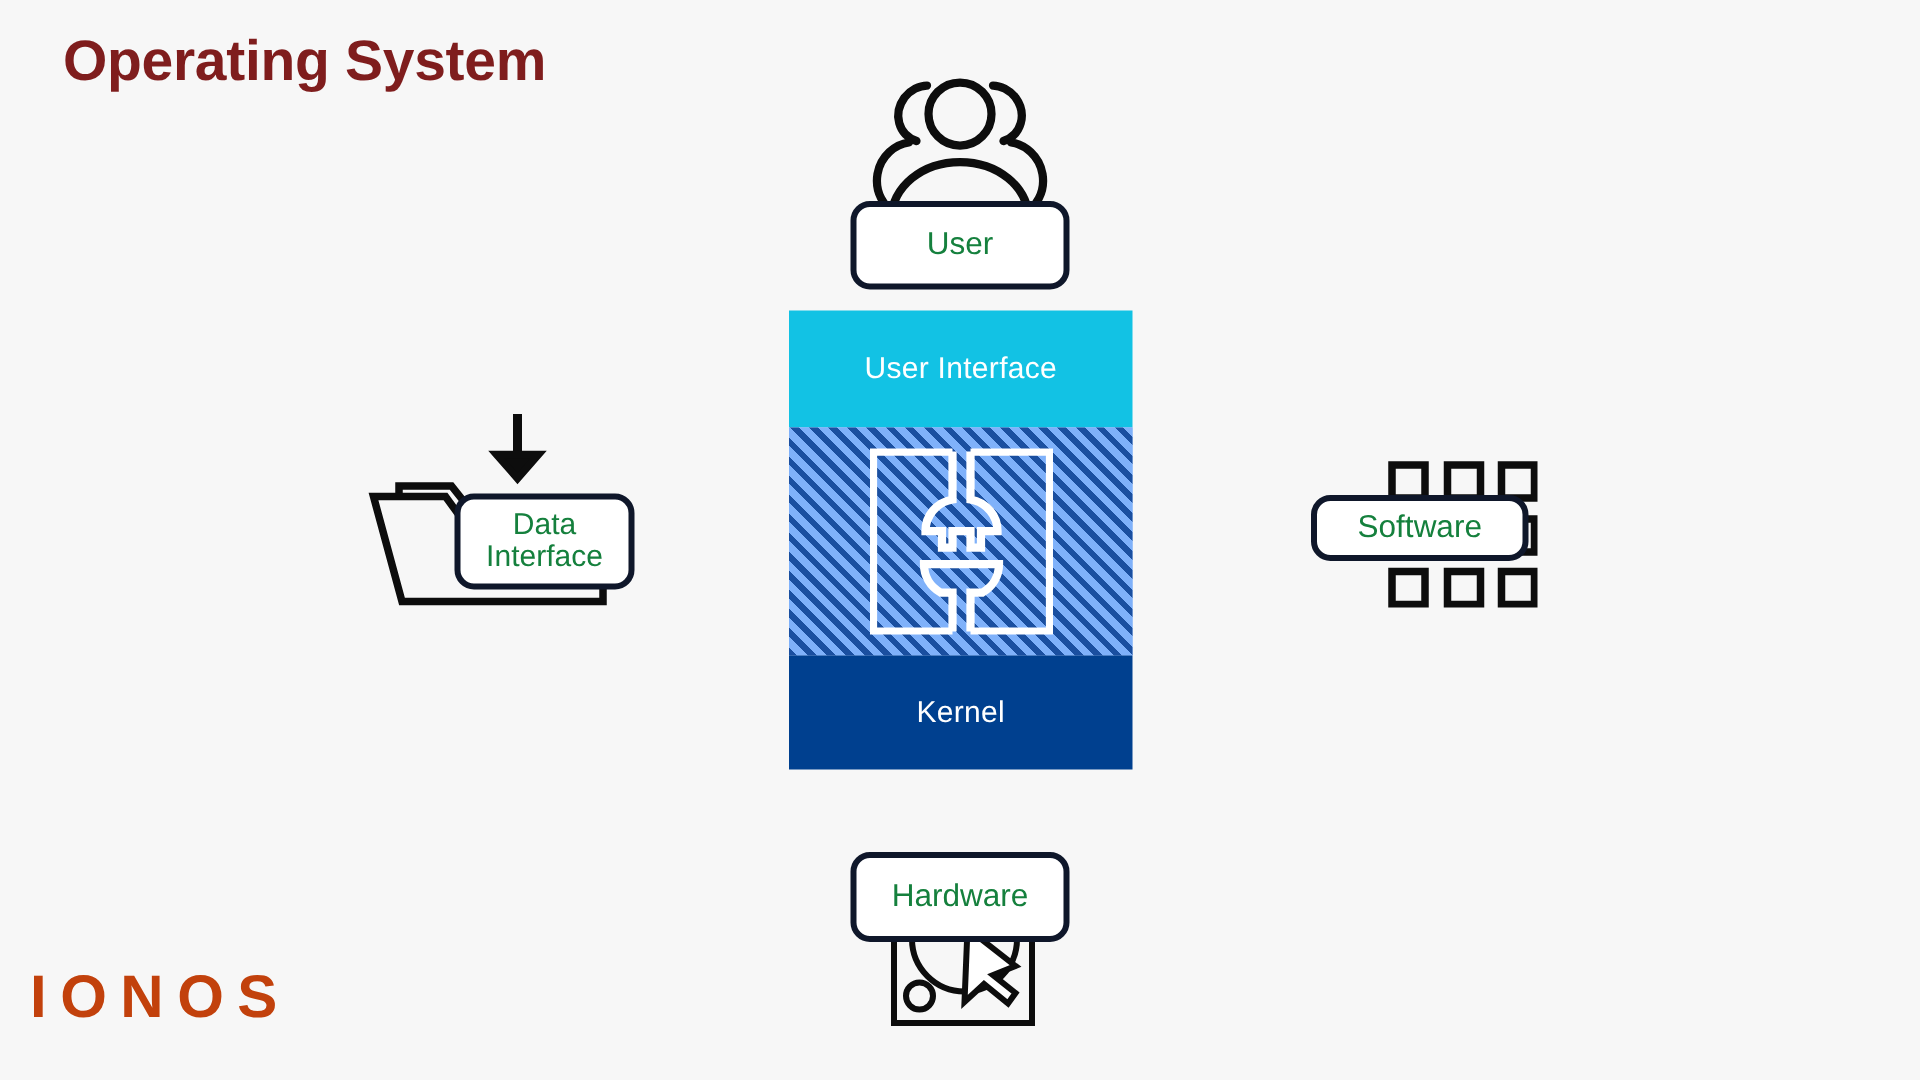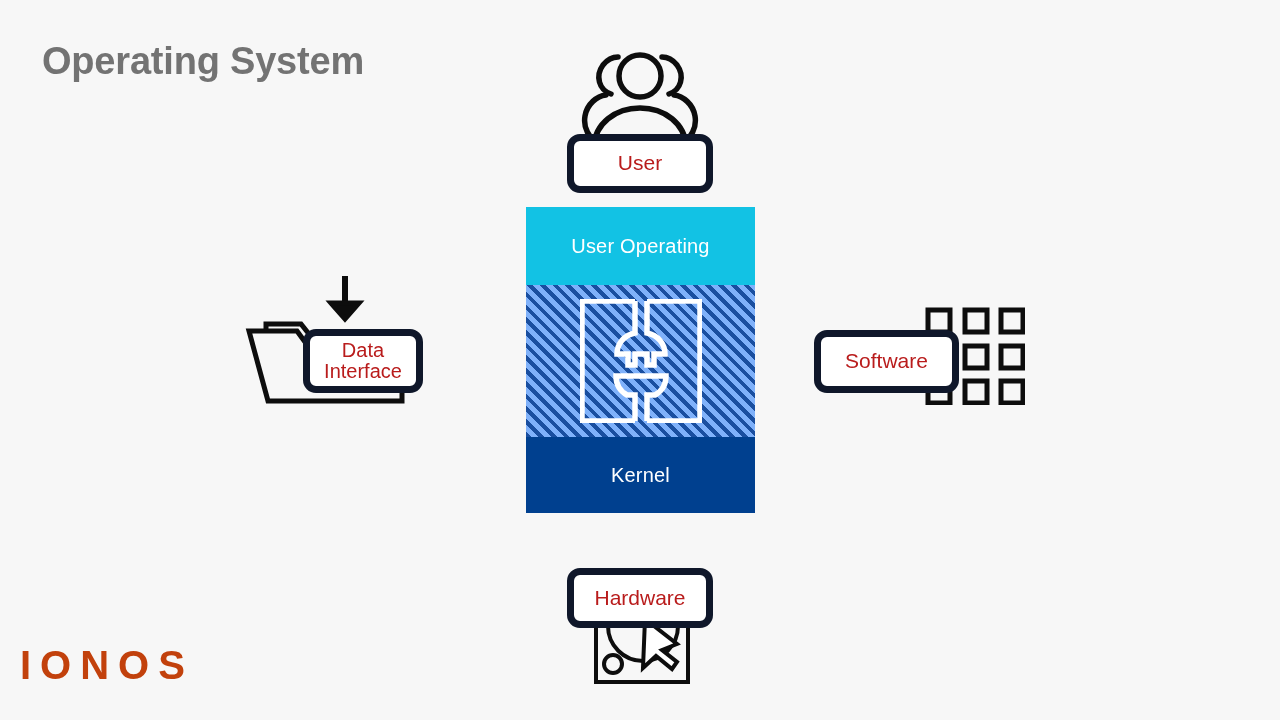--- a/index.html
+++ b/index.html
@@ -17,24 +17,24 @@
 
   .slide {
     position: absolute;
     inset: 0;
   }
 
   
   .page-title {
     position: absolute;
     left: 42px;
-    top: 40px;
+    top: 20px;
     font-size: 38px;
     font-weight: bold;
-    color: #737373;
+    color: #7f1d1d;
     letter-spacing: -0.2px;
     white-space: nowrap;
   }
 
   
   .os-stack {
     position: absolute;
     left: 526px;
     top: 207px;
     width: 229px;
@@ -85,34 +85,34 @@
     transform: translate(-50%, -50%);
     width: 122px;
     height: 124px;
   }
 
   
   .chip {
     position: absolute;
     box-sizing: border-box;
     background: #ffffff;
-    border: 7px solid #0f172a;
+    border: 4px solid #0f172a;
     border-radius: 13px;
     display: flex;
     align-items: center;
     justify-content: center;
     text-align: center;
-    color: #b91c1c;
+    color: #15803d;
     font-size: 21px;
     line-height: 1.06;
     z-index: 5;
   }
   .chip-user      { left: 567px; top: 134px; width: 146px; height: 59px; }
   .chip-hardware  { left: 567px; top: 540px; width: 146px; height: 60px; margin-top: 28px; }
-  .chip-software  { left: 814px; top: 330px; width: 145px; height: 63px; }
+  .chip-software  { left: 874px; top: 330px; width: 145px; height: 44px; }
   .chip-data      { left: 303px; top: 329px; width: 120px; height: 64px; font-size: 20px; }
 
   
   .icon-users {
     position: absolute;
     left: 573px;
     top: 46px;
     width: 134px;
     height: 100px;
     z-index: 1;
@@ -176,21 +176,21 @@
 
       <path d="M21 100 C22 78 42 62 67 62 C92 62 112 78 113 100"></path>
     </svg>
   </div>
 
   <div class="chip chip-user">User</div>
 
   <div class="os-stack">
 
     <div class="layer layer-ui">
-      <span class="layer-label">User Operating</span>
+      <span class="layer-label">User Interface</span>
     </div>
 
     <div class="layer layer-middle">
 
       <div class="plug-icon">
         <svg viewBox="0 0 122 124" width="122" height="124" fill="none" stroke="#ffffff" stroke-width="5.5" stroke-linejoin="miter">
 
           <path d="M55 2 H2 V122 H55"></path>
           <path d="M67 2 H120 V122 H67"></path>
 

